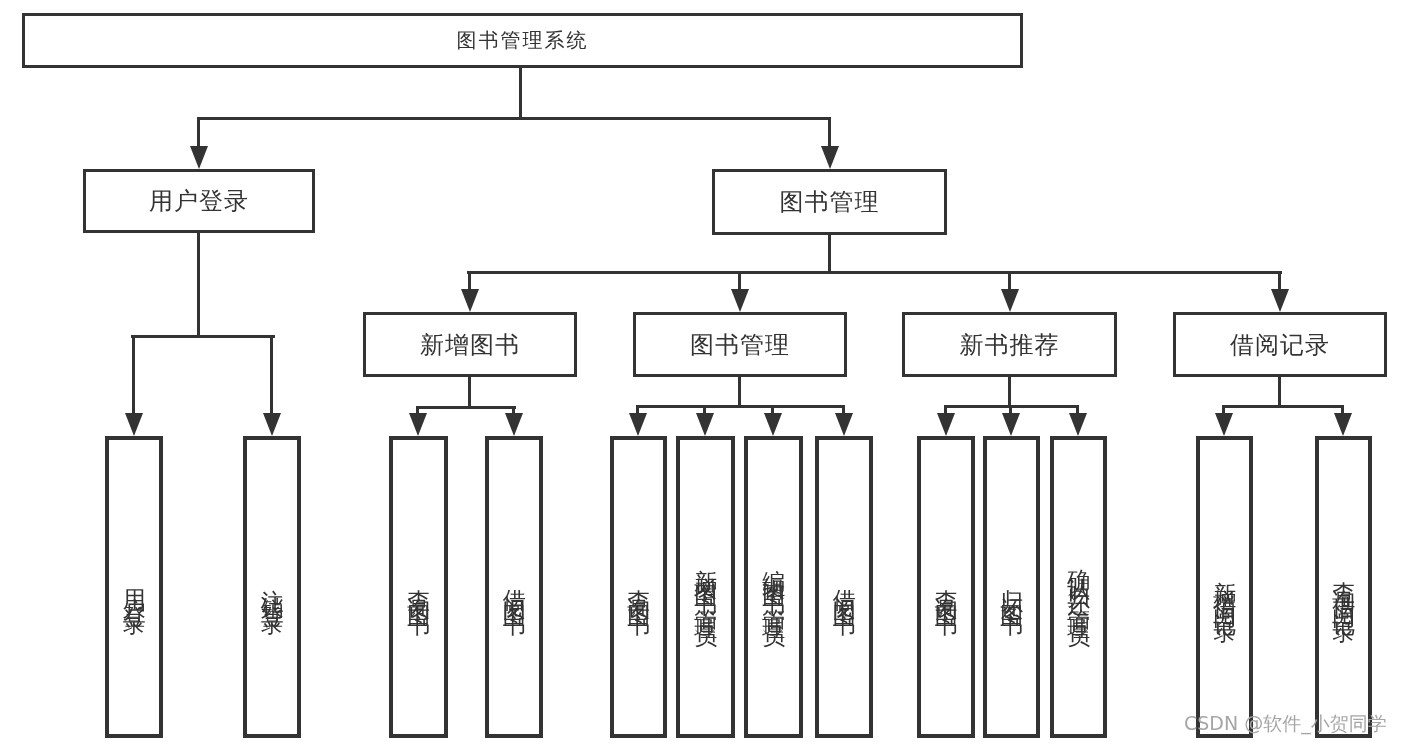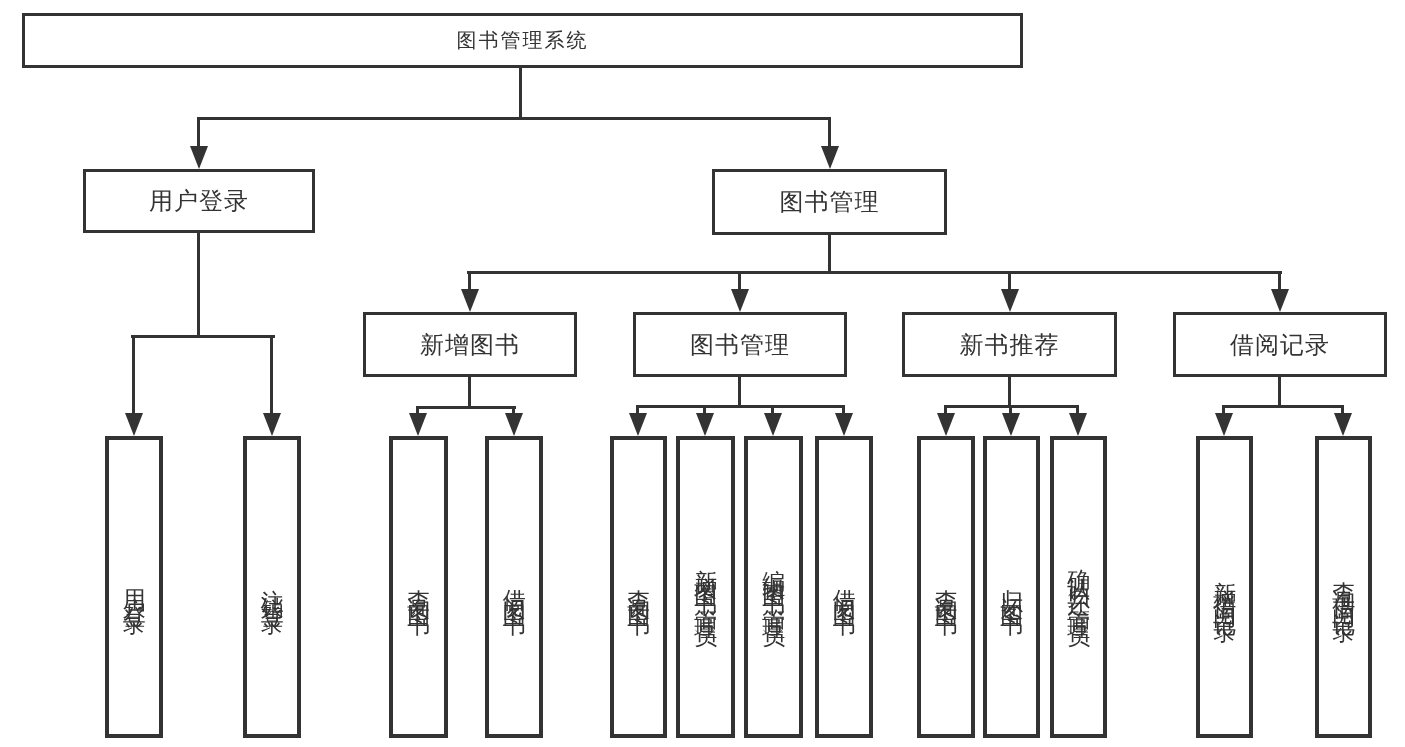--- a/index.html
+++ b/index.html
@@ -185,14 +185,15 @@
     <span class="vtext">确认归还（管理员）</span>
   </div>
 
   <div class="box leaf" style="left:1196px; top:436px; width:57px; height:302px;">
     <span class="vtext">新增借阅记录</span>
   </div>
   <div class="box leaf" style="left:1315px; top:436px; width:57px; height:302px;">
     <span class="vtext">查询借阅记录</span>
   </div>
 
+  <div class="watermark">CSDN @软件_小贺同学</div>
 
 </div>
 
 </body></html>

